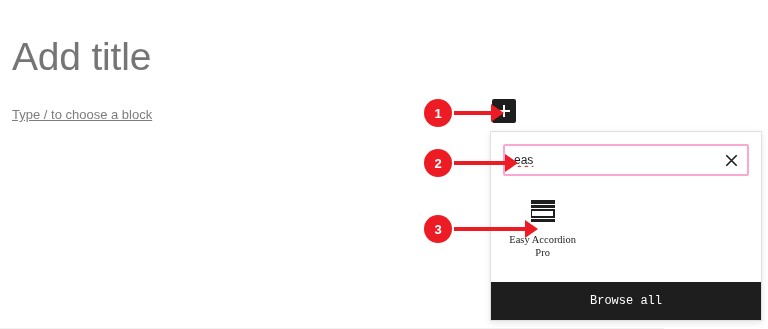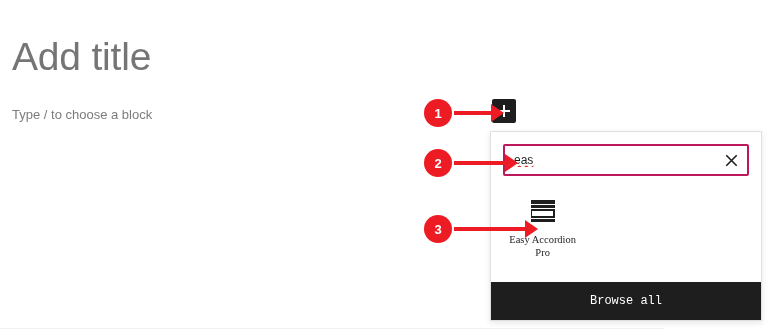--- a/index.html
+++ b/index.html
@@ -39,20 +39,21 @@
   }
 
   .block-prompt {
     position: absolute;
     left: 12px;
     top: 106px;
     font-size: 13px;
     line-height: 18px;
     color: #7c7c7c;
     white-space: nowrap;
+    text-decoration: underline;
   }
 
   
   .inserter-toggle {
     position: absolute;
     left: 492px;
     top: 99px;
     width: 24px;
     height: 24px;
     background: #1e1e1e;
@@ -85,21 +86,21 @@
     flex-direction: column;
   }
 
   .search-wrap {
     padding: 12px 12px 8px 12px;
     position: relative;
   }
   .search-field {
     position: relative;
     height: 32px;
-    border: 2px solid #be185d;
+    border: 2px solid #f9a8d4;
     border-radius: 2px;
     background: #ffffff;
     display: flex;
     align-items: center;
     box-sizing: border-box;
   }
   .search-field input {
     flex: 1;
     border: 0;
     outline: none;

